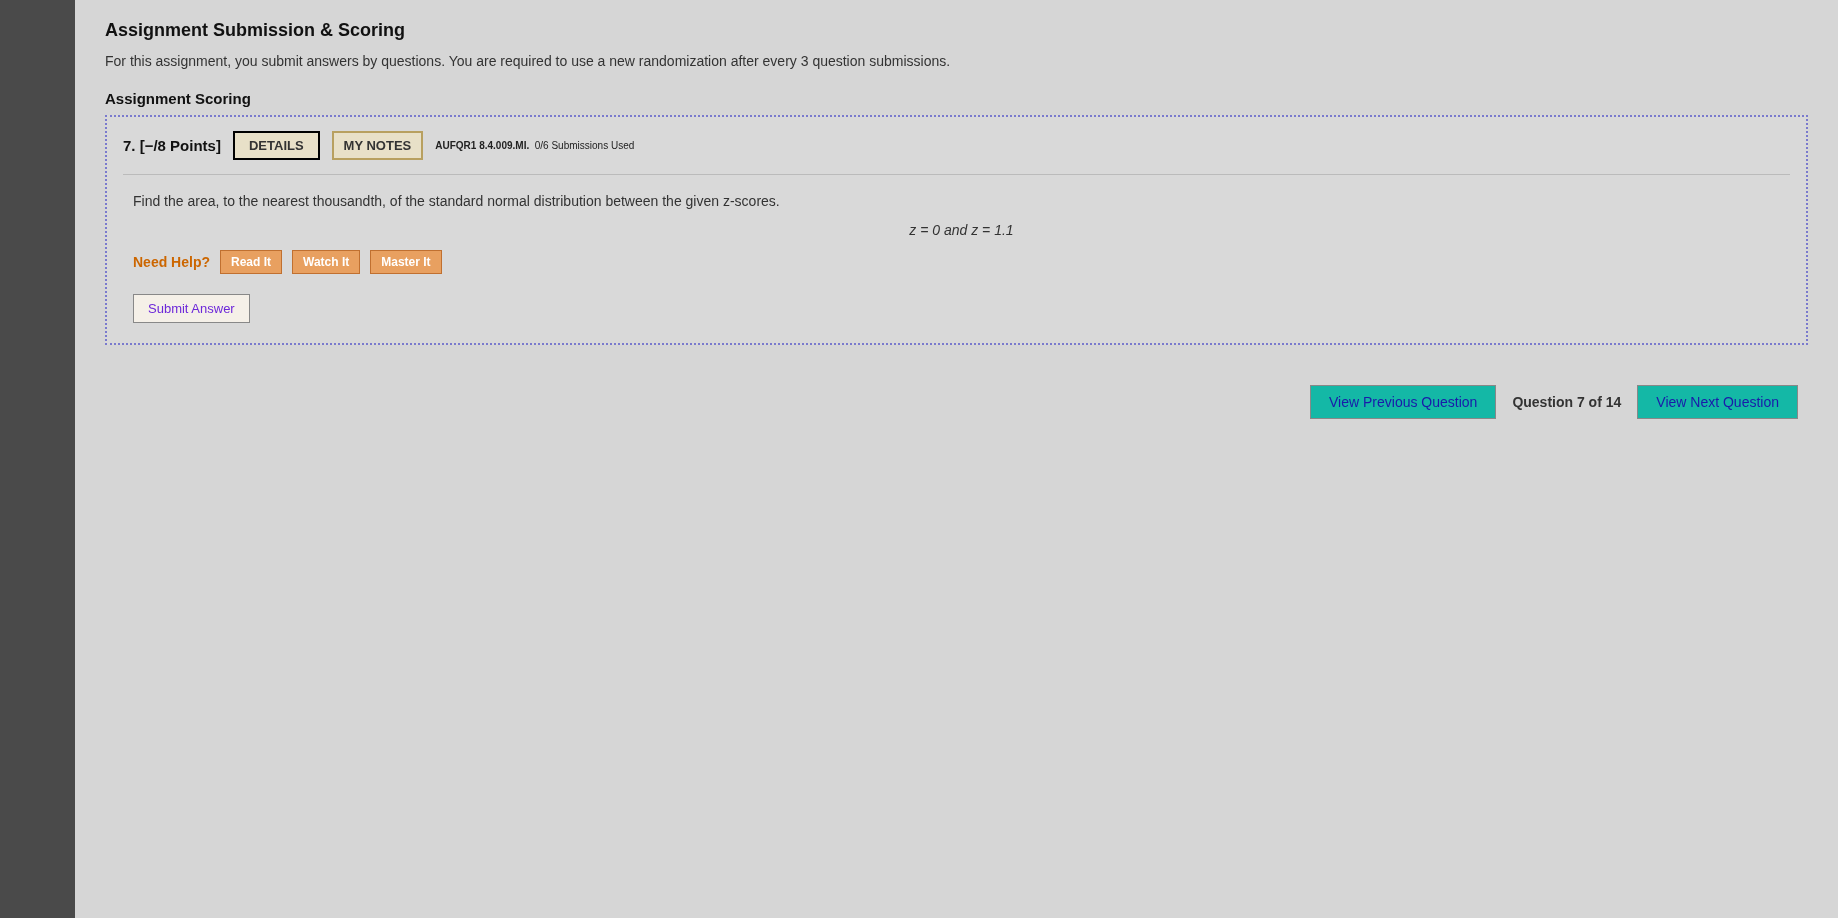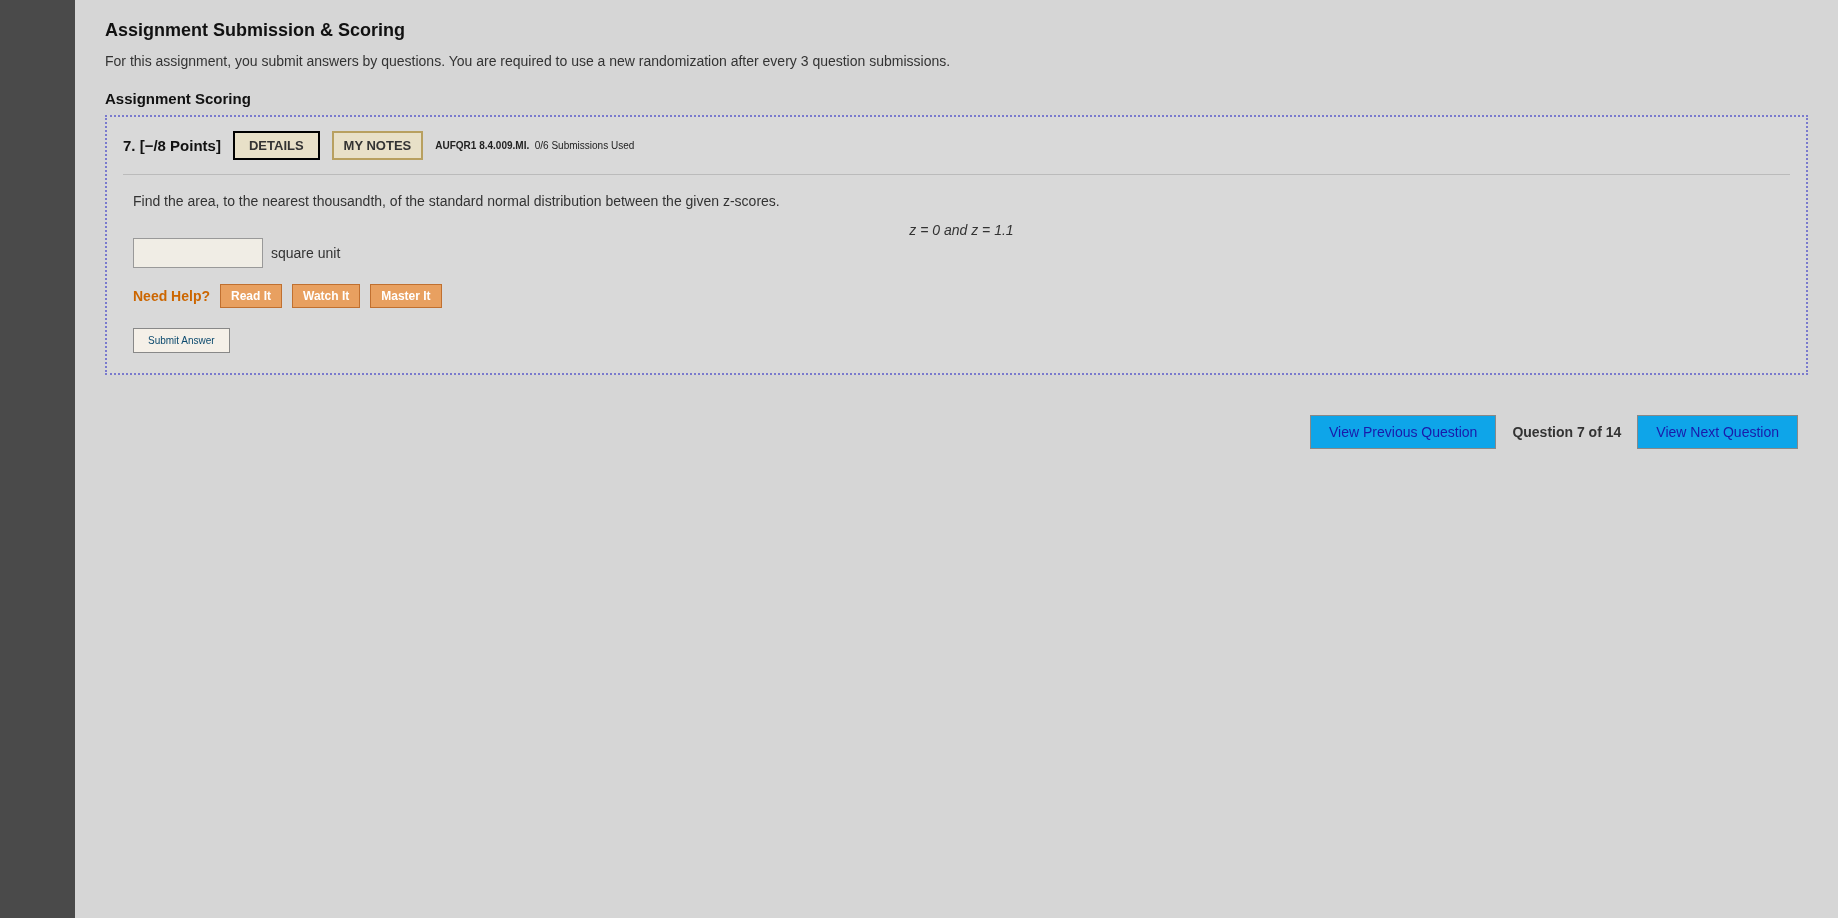--- a/index.html
+++ b/index.html
@@ -109,20 +109,21 @@
     .question-body-text {
       font-size: 14px;
       color: #333;
       margin-bottom: 10px;
       line-height: 1.5;
     }
 
     .z-scores-text {
       font-size: 14px;
       color: #333;
+      margin-bottom: 12px;
       text-align: center;
       font-style: italic;
     }
 
     .answer-row {
       display: flex;
       align-items: center;
       gap: 8px;
       margin-bottom: 16px;
     }
@@ -160,37 +161,37 @@
       color: #fff;
       font-size: 12px;
       font-weight: bold;
       padding: 4px 10px;
       cursor: pointer;
     }
 
     .submit-answer-btn {
       background-color: #f5f0e8;
       border: 1px solid #888;
-      color: #0c4a6e;
-      font-size: 10px;
+      color: #6d28d9;
+      font-size: 13px;
       padding: 6px 14px;
       cursor: pointer;
     }
 
     .navigation-row {
       display: flex;
       align-items: center;
       justify-content: flex-end;
       gap: 16px;
       margin-top: 40px;
       padding-right: 10px;
     }
 
     .btn-nav {
-      background-color: #0ea5e9;
+      background-color: #14b8a6;
       border: 1px solid #888;
       color: #1a1aaa;
       font-size: 14px;
       padding: 8px 18px;
       cursor: pointer;
     }
 
     .question-counter {
       font-size: 14px;
       color: #333;
@@ -229,24 +230,20 @@
         </span>
       </div>
 
       <hr class="divider">
 
       <div class="question-body">
         <div class="question-body-text">Find the area, to the nearest thousandth, of the standard normal distribution between the given z-scores.</div>
 
         <div class="z-scores-text">z = 0 and z = 1.1</div>
 
-        <div class="answer-row">
-          <input type="text" class="answer-input" placeholder="" style="">
-          <span class="answer-unit">square unit</span>
-        </div>
 
         <div class="need-help-row">
           <span class="need-help-label">Need Help?</span>
           <button class="btn-help">Read It</button>
           <button class="btn-help">Watch It</button>
           <button class="btn-help">Master It</button>
         </div>
 
         <button class="submit-answer-btn">Submit Answer</button>
       </div>

